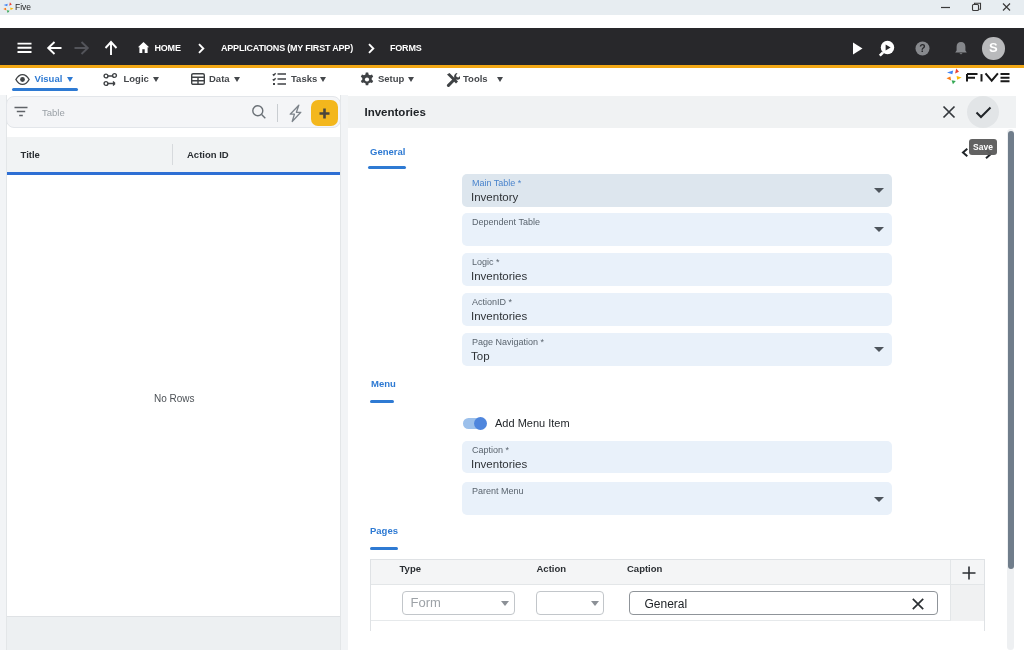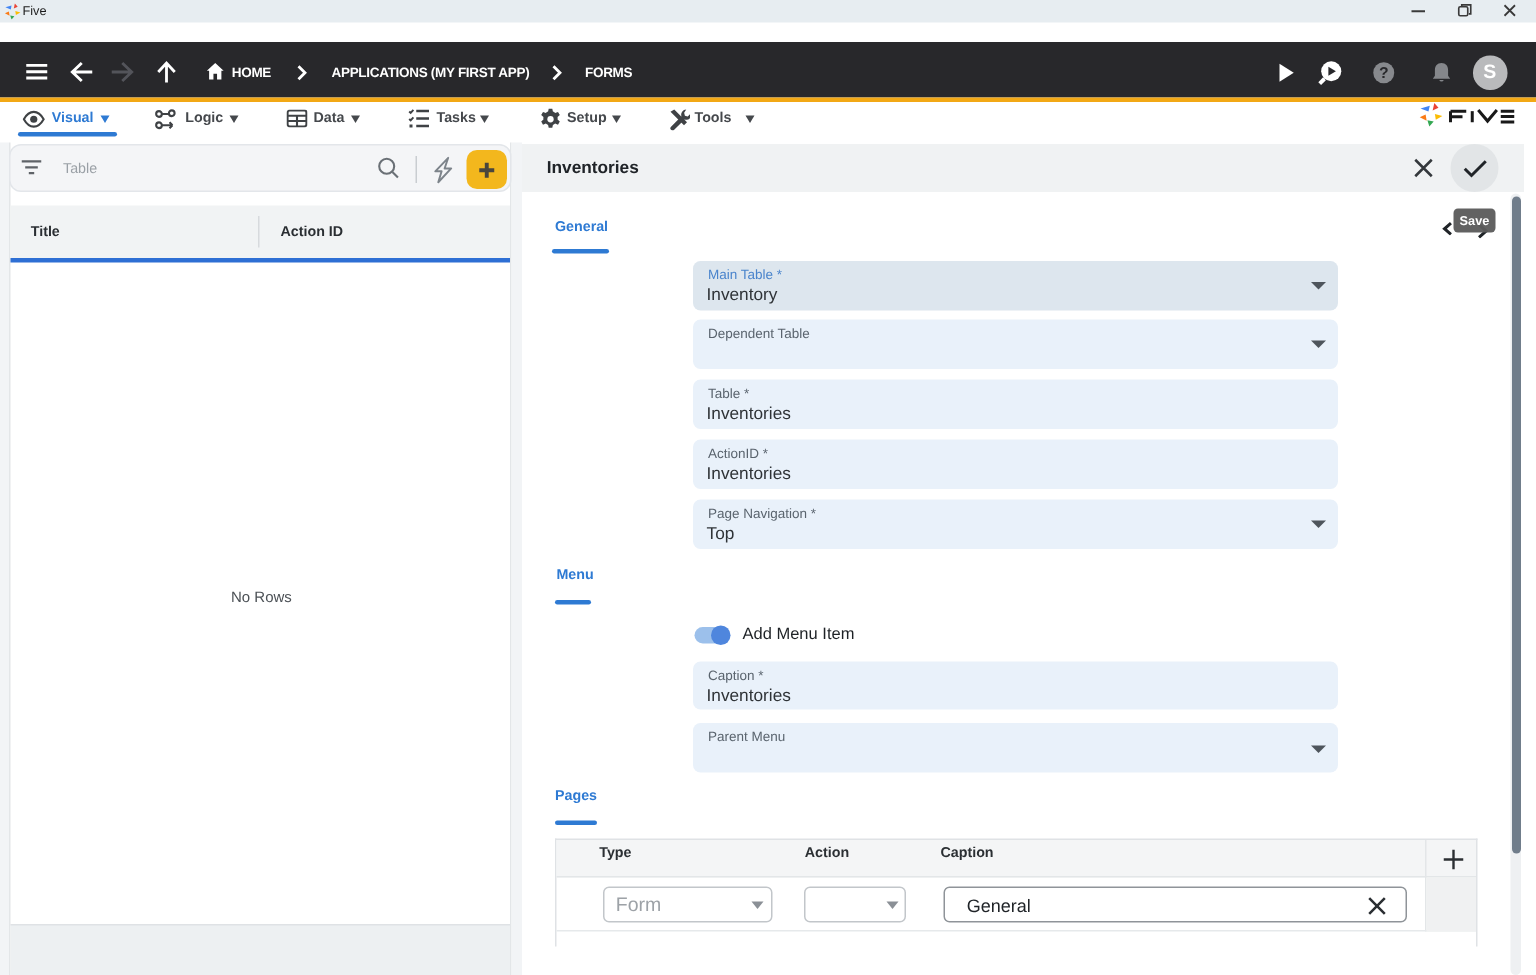--- a/index.html
+++ b/index.html
@@ -254,21 +254,21 @@
   <div class="fld abs" style="top:213px;height:33px">
     <span class="lab">Dependent Table</span>
       <span class="dcaret"></span>
   </div>
   <div class="fld abs" style="top:174px;height:33px;background:#dde6ee">
     <span class="lab blue">Main Table *</span>
       <span class="val">Inventory</span>
       <span class="dcaret"></span>
   </div>
   <div class="fld abs" style="top:253px;height:33px">
-    <span class="lab">Table *</span>
+    <span class="lab">Logic *</span>
       <span class="val">Inventories</span>
   </div>
   <div class="fld abs" style="top:293px;height:33px">
     <span class="lab">ActionID *</span>
       <span class="val">Inventories</span>
   </div>
   <div class="fld abs" style="top:333px;height:33px">
     <span class="lab">Page Navigation *</span>
       <span class="val">Top</span>
       <span class="dcaret"></span>

